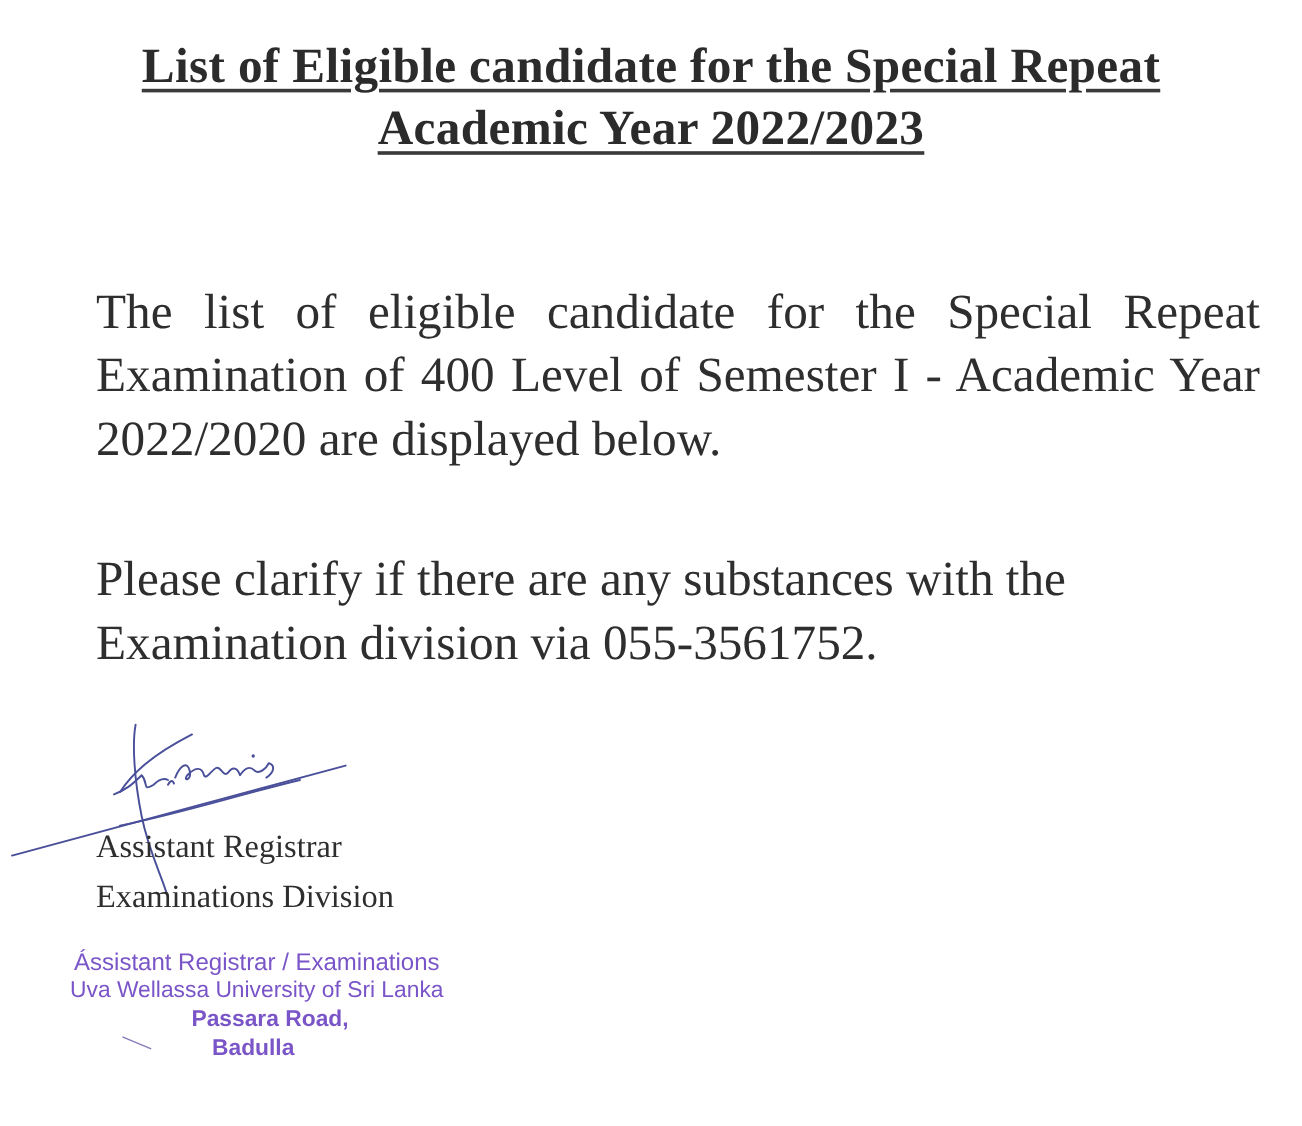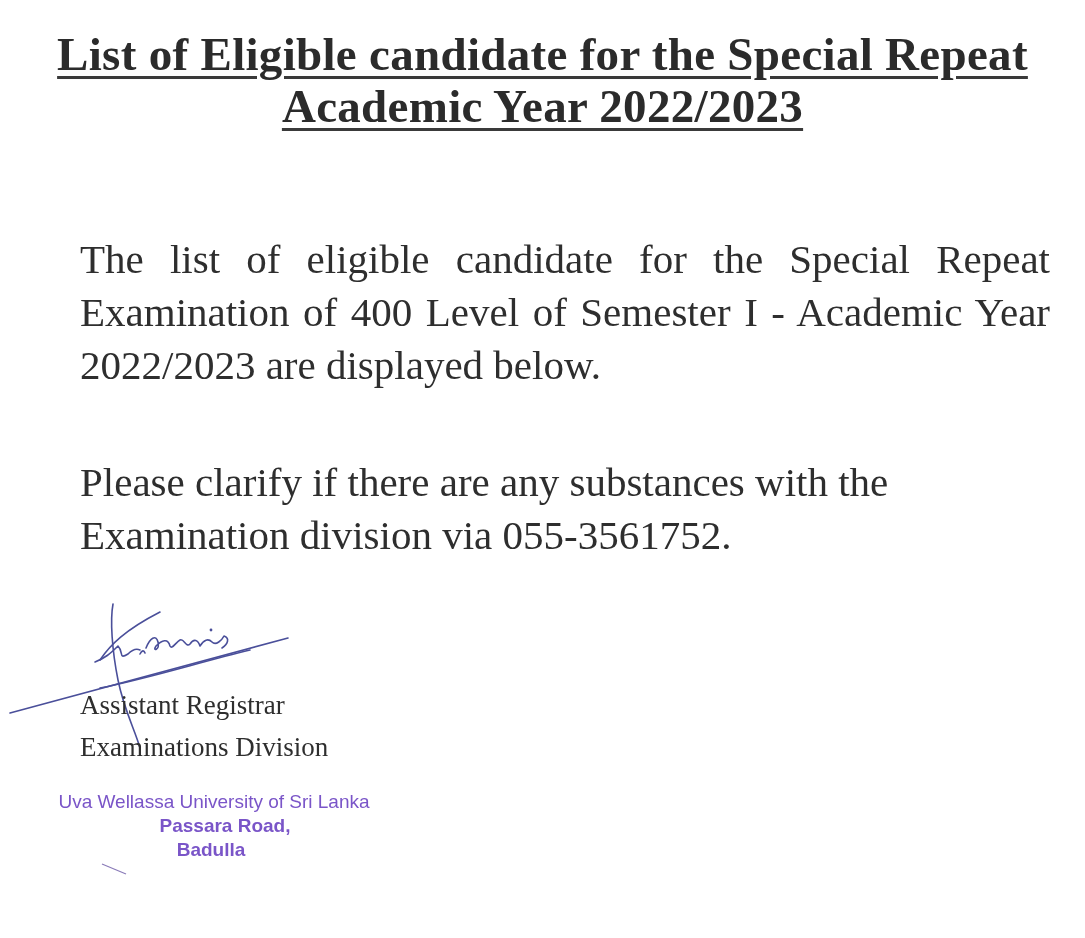--- a/index.html
+++ b/index.html
@@ -1,19 +1,19 @@
 <!DOCTYPE html>
 <html><head>
 <meta charset="utf-8">
 <style>
   html, body { margin: 0; padding: 0; background: #ffffff; }
   body { width: 1085px; height: 938px; position: relative; overflow: hidden;
          font-family: "Liberation Serif", "DejaVu Serif", serif; color: #2a2a2a; }
   .title { position: absolute; left: 0; width: 1085px; top: 28px; text-align: center; }
-  .title-line { display: block; font-weight: bold; font-size: 47px; line-height: 52px;
+  .title-line { display: block; font-weight: bold; font-size: 41px; line-height: 52px;
                 letter-spacing: 0.3px; color: #2b2b2b; }
   .title-line span { text-decoration: underline; text-decoration-thickness: 3px;
                      text-underline-offset: 6px; text-decoration-color: #3a3a3a; }
   .para { position: absolute; left: 80px; font-size: 41px; line-height: 53px; color: #2e2e2e; }
   .para1 { top: 233px; width: 970px; text-align: justify; }
   .para1 .l { display: block; text-align: justify; text-align-last: justify; }
   .para1 .l.last { text-align-last: left; }
   .para2 { top: 456px; width: 900px; }
   .sig-area { position: absolute; left: 0; top: 590px; width: 420px; height: 180px; }
   .sig-svg { position: absolute; left: 0; top: 0; }
@@ -32,21 +32,21 @@
 <body>
 
 <div class="title">
   <div class="title-line"><span>List of Eligible candidate for the Special Repeat</span></div>
   <div class="title-line"><span>Academic Year 2022/2023</span></div>
 </div>
 
 <div class="para para1">
   <span class="l">The list of eligible candidate for the Special Repeat</span>
   <span class="l">Examination of 400 Level of Semester I - Academic Year</span>
-  <span class="l last">2022/2023 are displayed below.</span>
+  <span class="l last">2022/2020 are displayed below.</span>
 </div>
 
 <div class="para para2">
   <div>Please clarify if there are any substances with the</div>
   <div>Examination division via 055-3561752.</div>
 </div>
 
 <div class="sig-area">
   <svg class="sig-svg" width="420" height="180" viewBox="0 0 420 180">
     <g fill="none" stroke="#4a4f9a" stroke-width="1.6" stroke-linecap="round" stroke-linejoin="round">
@@ -63,20 +63,21 @@
       <path d="M140 64 C 142 60, 144 60, 145 63"></path>
     </g>
     <circle cx="211" cy="40" r="1.4" fill="#4a4f9a"></circle>
   </svg>
 </div>
 
 <div class="sig-title st1">Assistant Registrar</div>
 <div class="sig-title st2">Examinations Division</div>
 
 <div class="stamp">
+  <div class="s1">Ássistant Registrar / Examinations</div>
   <div class="s2">Uva Wellassa University of Sri Lanka</div>
   <div class="s3">Passara Road,</div>
   <div class="s4">Badulla</div>
 </div>
 
 <svg style="position:absolute;left:100px;top:860px" width="40" height="20">
   <path d="M2 4 L 26 14" stroke="#8a7bb8" stroke-width="1.2" fill="none"></path>
 </svg>
 
 </body></html>

